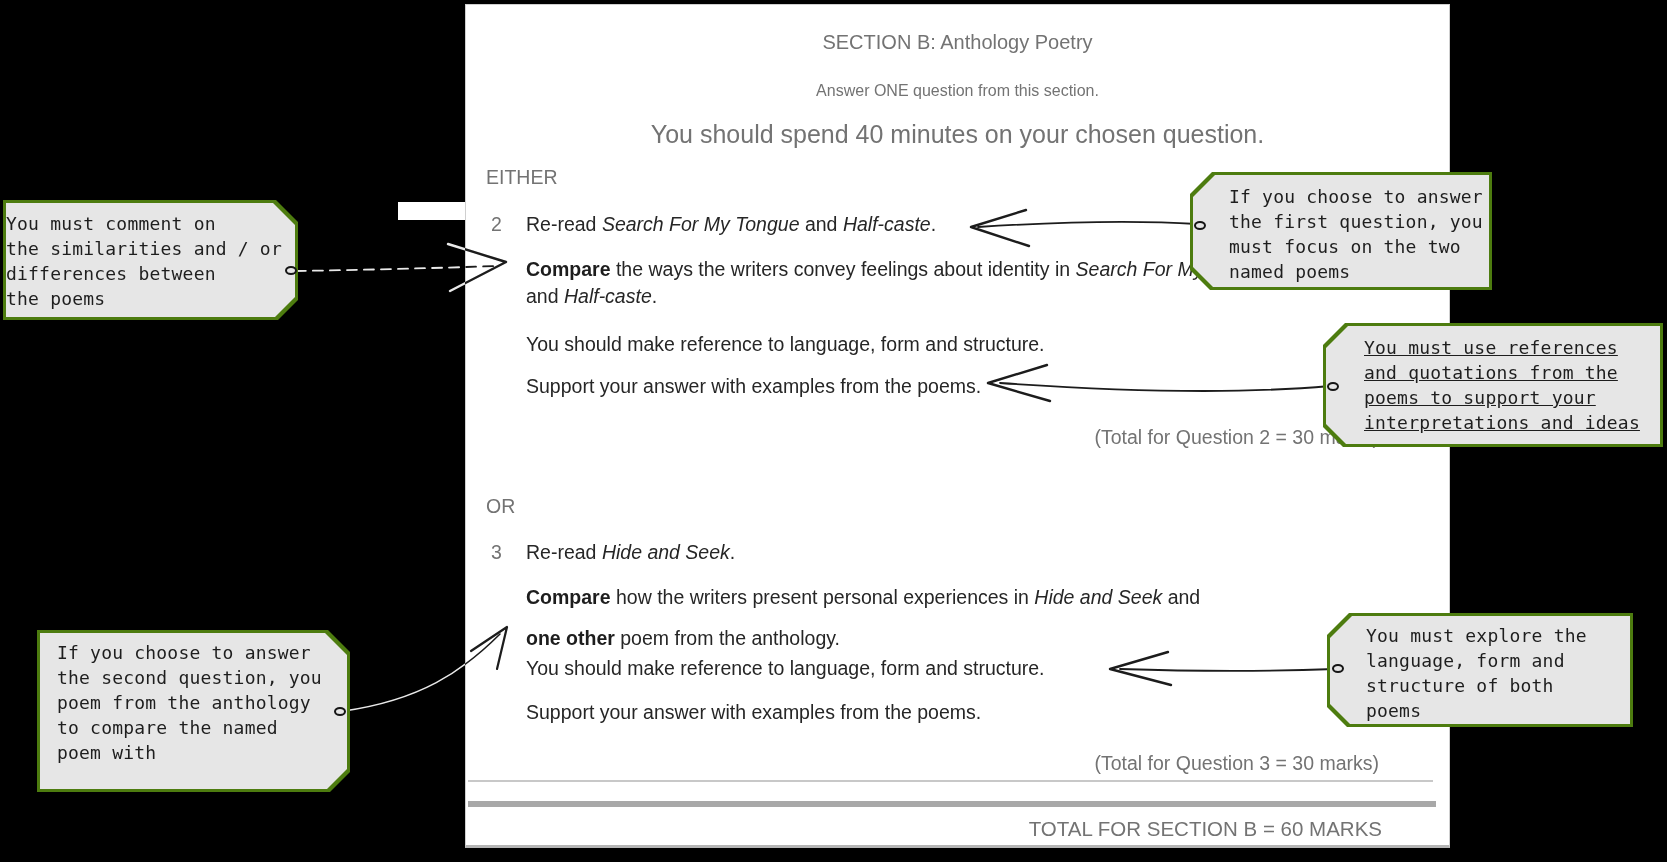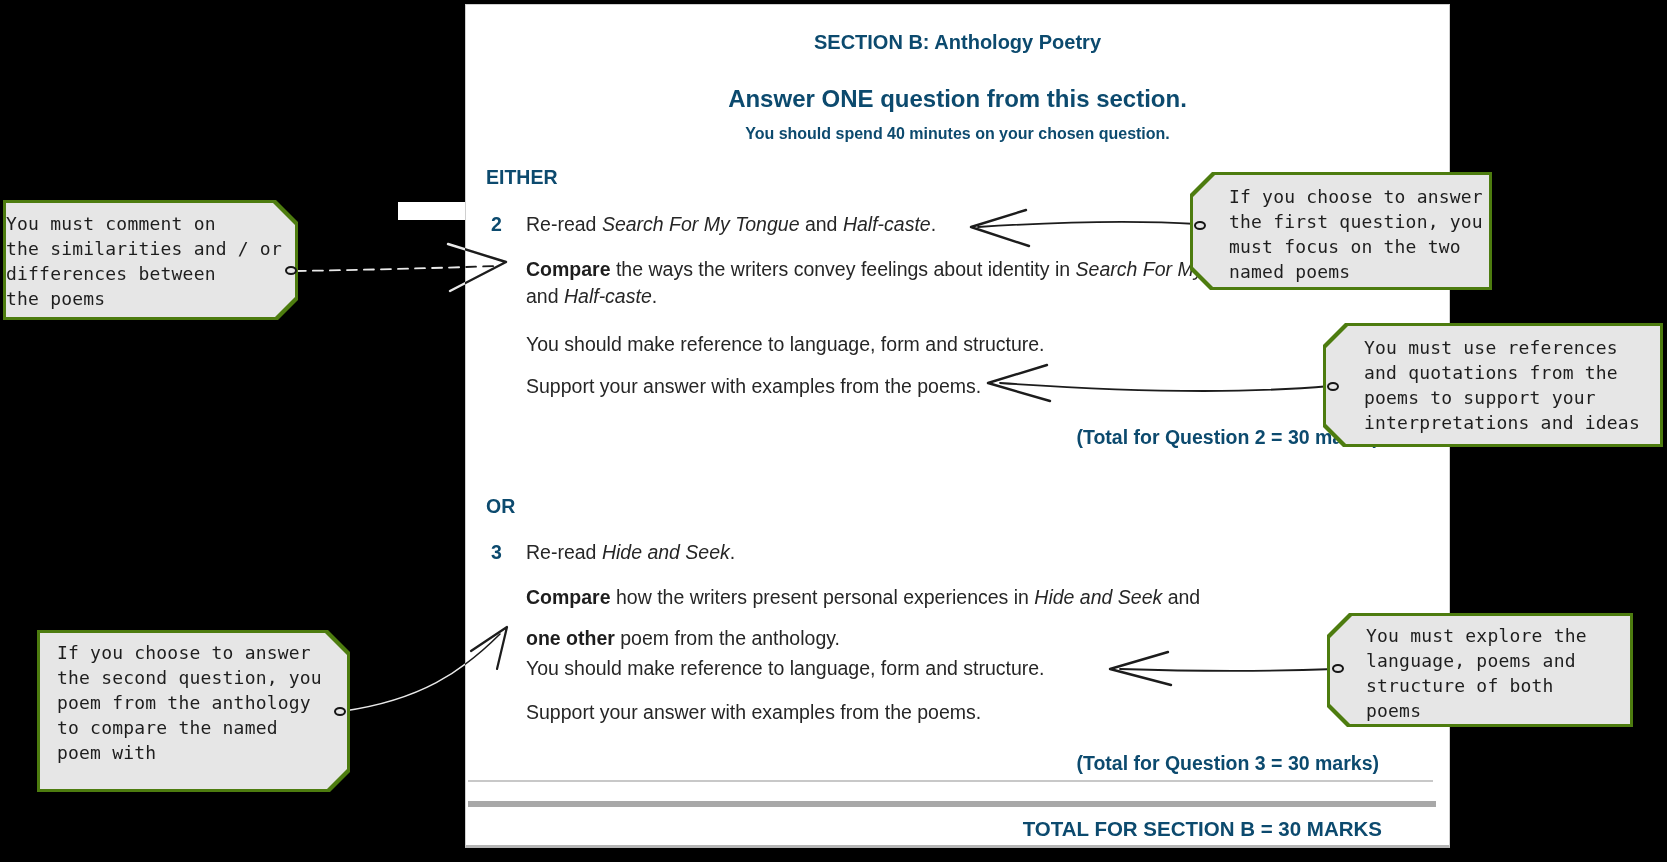--- a/index.html
+++ b/index.html
@@ -11,21 +11,21 @@
   .paper{
     position:absolute;left:465px;top:4px;width:985px;height:844px;
     background:#fff;border:1px solid #cfcfcf;border-bottom:3px solid #b5b5b5;
     box-sizing:border-box;z-index:1;color:#262626;
   }
   .white-tab{position:absolute;left:398px;top:202px;width:69px;height:18px;background:#fff;z-index:1;}
   .pline{position:absolute;white-space:nowrap;font-size:19.5px;line-height:24px;color:#262626;}
   .pline b{font-weight:bold;color:#1d1d1d;}
   .pline i{font-style:italic;}
   .centered{left:0;right:0;text-align:center;}
-  .bold{font-weight:bold;color:#0c4a6e;}
+  .bold{font-weight:normal;color:#737373;}
   .rightline{text-align:right;}
   .rule-light{position:absolute;left:2px;right:16px;top:775px;height:2px;background:#c8c8c8;}
   .rule-heavy{position:absolute;left:2px;right:13px;top:796px;height:6px;background:#a8a8a8;}
   
   .tag{position:absolute;z-index:3;background:#4d7c0f;}
   .tag-fill{position:absolute;inset:3px;background:#e6e6e6;}
   .cut-right, .cut-right .tag-fill{
     clip-path:polygon(0 0, calc(100% - 22px) 0, 100% 22px, 100% calc(100% - 20px), calc(100% - 20px) 100%, 0 100%);
   }
   .cut-left, .cut-left .tag-fill{
@@ -47,22 +47,22 @@
 </head>
 <body>
 
 <div id="stage">
 
   <div class="white-tab"></div>
 
   <div class="paper">
 
     <div class="pline centered bold" style="top:25px;font-size:20px;">SECTION B: Anthology Poetry</div>
-    <div class="pline centered bold" style="top:82px;font-size:24px;">Answer ONE question from this section.</div>
-    <div class="pline centered bold" style="top:117px;font-size:16px;">You should spend 40 minutes on your chosen question.</div>
+    <div class="pline centered bold" style="top:74px;font-size:16px;">Answer ONE question from this section.</div>
+    <div class="pline centered bold" style="top:117px;font-size:25px;">You should spend 40 minutes on your chosen question.</div>
 
     <div class="pline bold" style="left:20px;top:160px;">EITHER</div>
 
     <div class="pline bold" style="left:25px;top:207px;">2</div>
     <div class="pline" style="left:60px;top:207px;"><span>Re-read </span><i>Search For My Tongue</i><span> and </span><i>Half-caste</i><span>.</span></div>
 
     <div class="pline" style="left:60px;top:252px;"><b>Compare</b><span> the ways the writers convey feelings about identity in </span><i>Search For My Tongue</i></div>
     <div class="pline" style="left:60px;top:279px;"><span>and </span><i>Half-caste</i><span>.</span></div>
 
     <div class="pline" style="left:60px;top:327px;">You should make reference to language, form and structure.</div>
@@ -77,21 +77,21 @@
     <div class="pline" style="left:60px;top:580px;"><b>Compare</b><span> how the writers present personal experiences in </span><i>Hide and Seek</i><span> and</span></div>
     <div class="pline" style="left:60px;top:607px;margin-top:14px;"><b>one other</b><span> poem from the anthology.</span></div>
 
     <div class="pline" style="left:60px;top:651px;">You should make reference to language, form and structure.</div>
     <div class="pline" style="left:60px;top:695px;">Support your answer with examples from the poems.</div>
     <div class="pline bold rightline" style="right:70px;top:746px;">(Total for Question 3 = 30 marks)</div>
 
     <div class="rule-light"></div>
     <div class="rule-heavy"></div>
 
-    <div class="pline bold rightline" style="right:67px;top:812px;font-size:20.5px;">TOTAL FOR SECTION B = 30 MARKS</div>
+    <div class="pline bold rightline" style="right:67px;top:812px;font-size:20.5px;">TOTAL FOR SECTION B = 60 MARKS</div>
   </div>
 
   <svg class="overlay" width="1667" height="862" viewBox="0 0 1667 862">
     <defs>
       <path id="a1s" d="M296,271 C360,270 440,268 497,266" fill="none"></path>
       <path id="a1h" d="M506,262 L448,244 M506,262 L450,291" fill="none"></path>
       <path id="a2s" d="M1197,224 C1120,219 1040,223 978,227" fill="none"></path>
       <path id="a2h" d="M971,227 L1026,210 M971,227 L1029,246" fill="none"></path>
       <path id="a3s" d="M1330,386 C1230,395 1100,390 1000,383" fill="none"></path>
       <path id="a3h" d="M988,383 L1047,365 M988,383 L1050,401" fill="none"></path>
@@ -138,21 +138,21 @@
     <div class="tag-text" style="padding:9px 0 0 36px;">
       <div>If you choose to answer</div>
       <div>the first question, you</div>
       <div>must focus on the two</div>
       <div>named poems</div>
     </div>
   </div>
 
   <div class="tag cut-left" style="left:1323px;top:323px;width:340px;height:124px;">
     <div class="tag-fill"></div>
-    <div class="tag-text" style="padding:9px 0 0 38px;">
+    <div class="tag-text" style="padding:9px 0 0 38px;text-decoration:underline;">
       <div>You must use references</div>
       <div>and quotations from the</div>
       <div>poems to support your</div>
       <div>interpretations and ideas</div>
     </div>
   </div>
 
   <div class="tag cut-right" style="left:37px;top:630px;width:313px;height:162px;">
     <div class="tag-fill"></div>
     <div class="tag-text" style="padding:7px 0 0 17px;">
@@ -161,21 +161,21 @@
       <div>poem from the anthology</div>
       <div>to compare the named</div>
       <div>poem with</div>
     </div>
   </div>
 
   <div class="tag cut-left" style="left:1327px;top:613px;width:306px;height:114px;">
     <div class="tag-fill"></div>
     <div class="tag-text" style="padding:7px 0 0 36px;">
       <div>You must explore the</div>
-      <div>language, poems and</div>
+      <div>language, form and</div>
       <div>structure of both</div>
       <div>poems</div>
     </div>
   </div>
 
   <div class="ring" style="left:285px;top:266px;"></div>
   <div class="ring" style="left:1194px;top:221px;"></div>
   <div class="ring" style="left:1327px;top:382px;"></div>
   <div class="ring" style="left:1332px;top:664px;"></div>
   <div class="ring" style="left:334px;top:707px;"></div>

